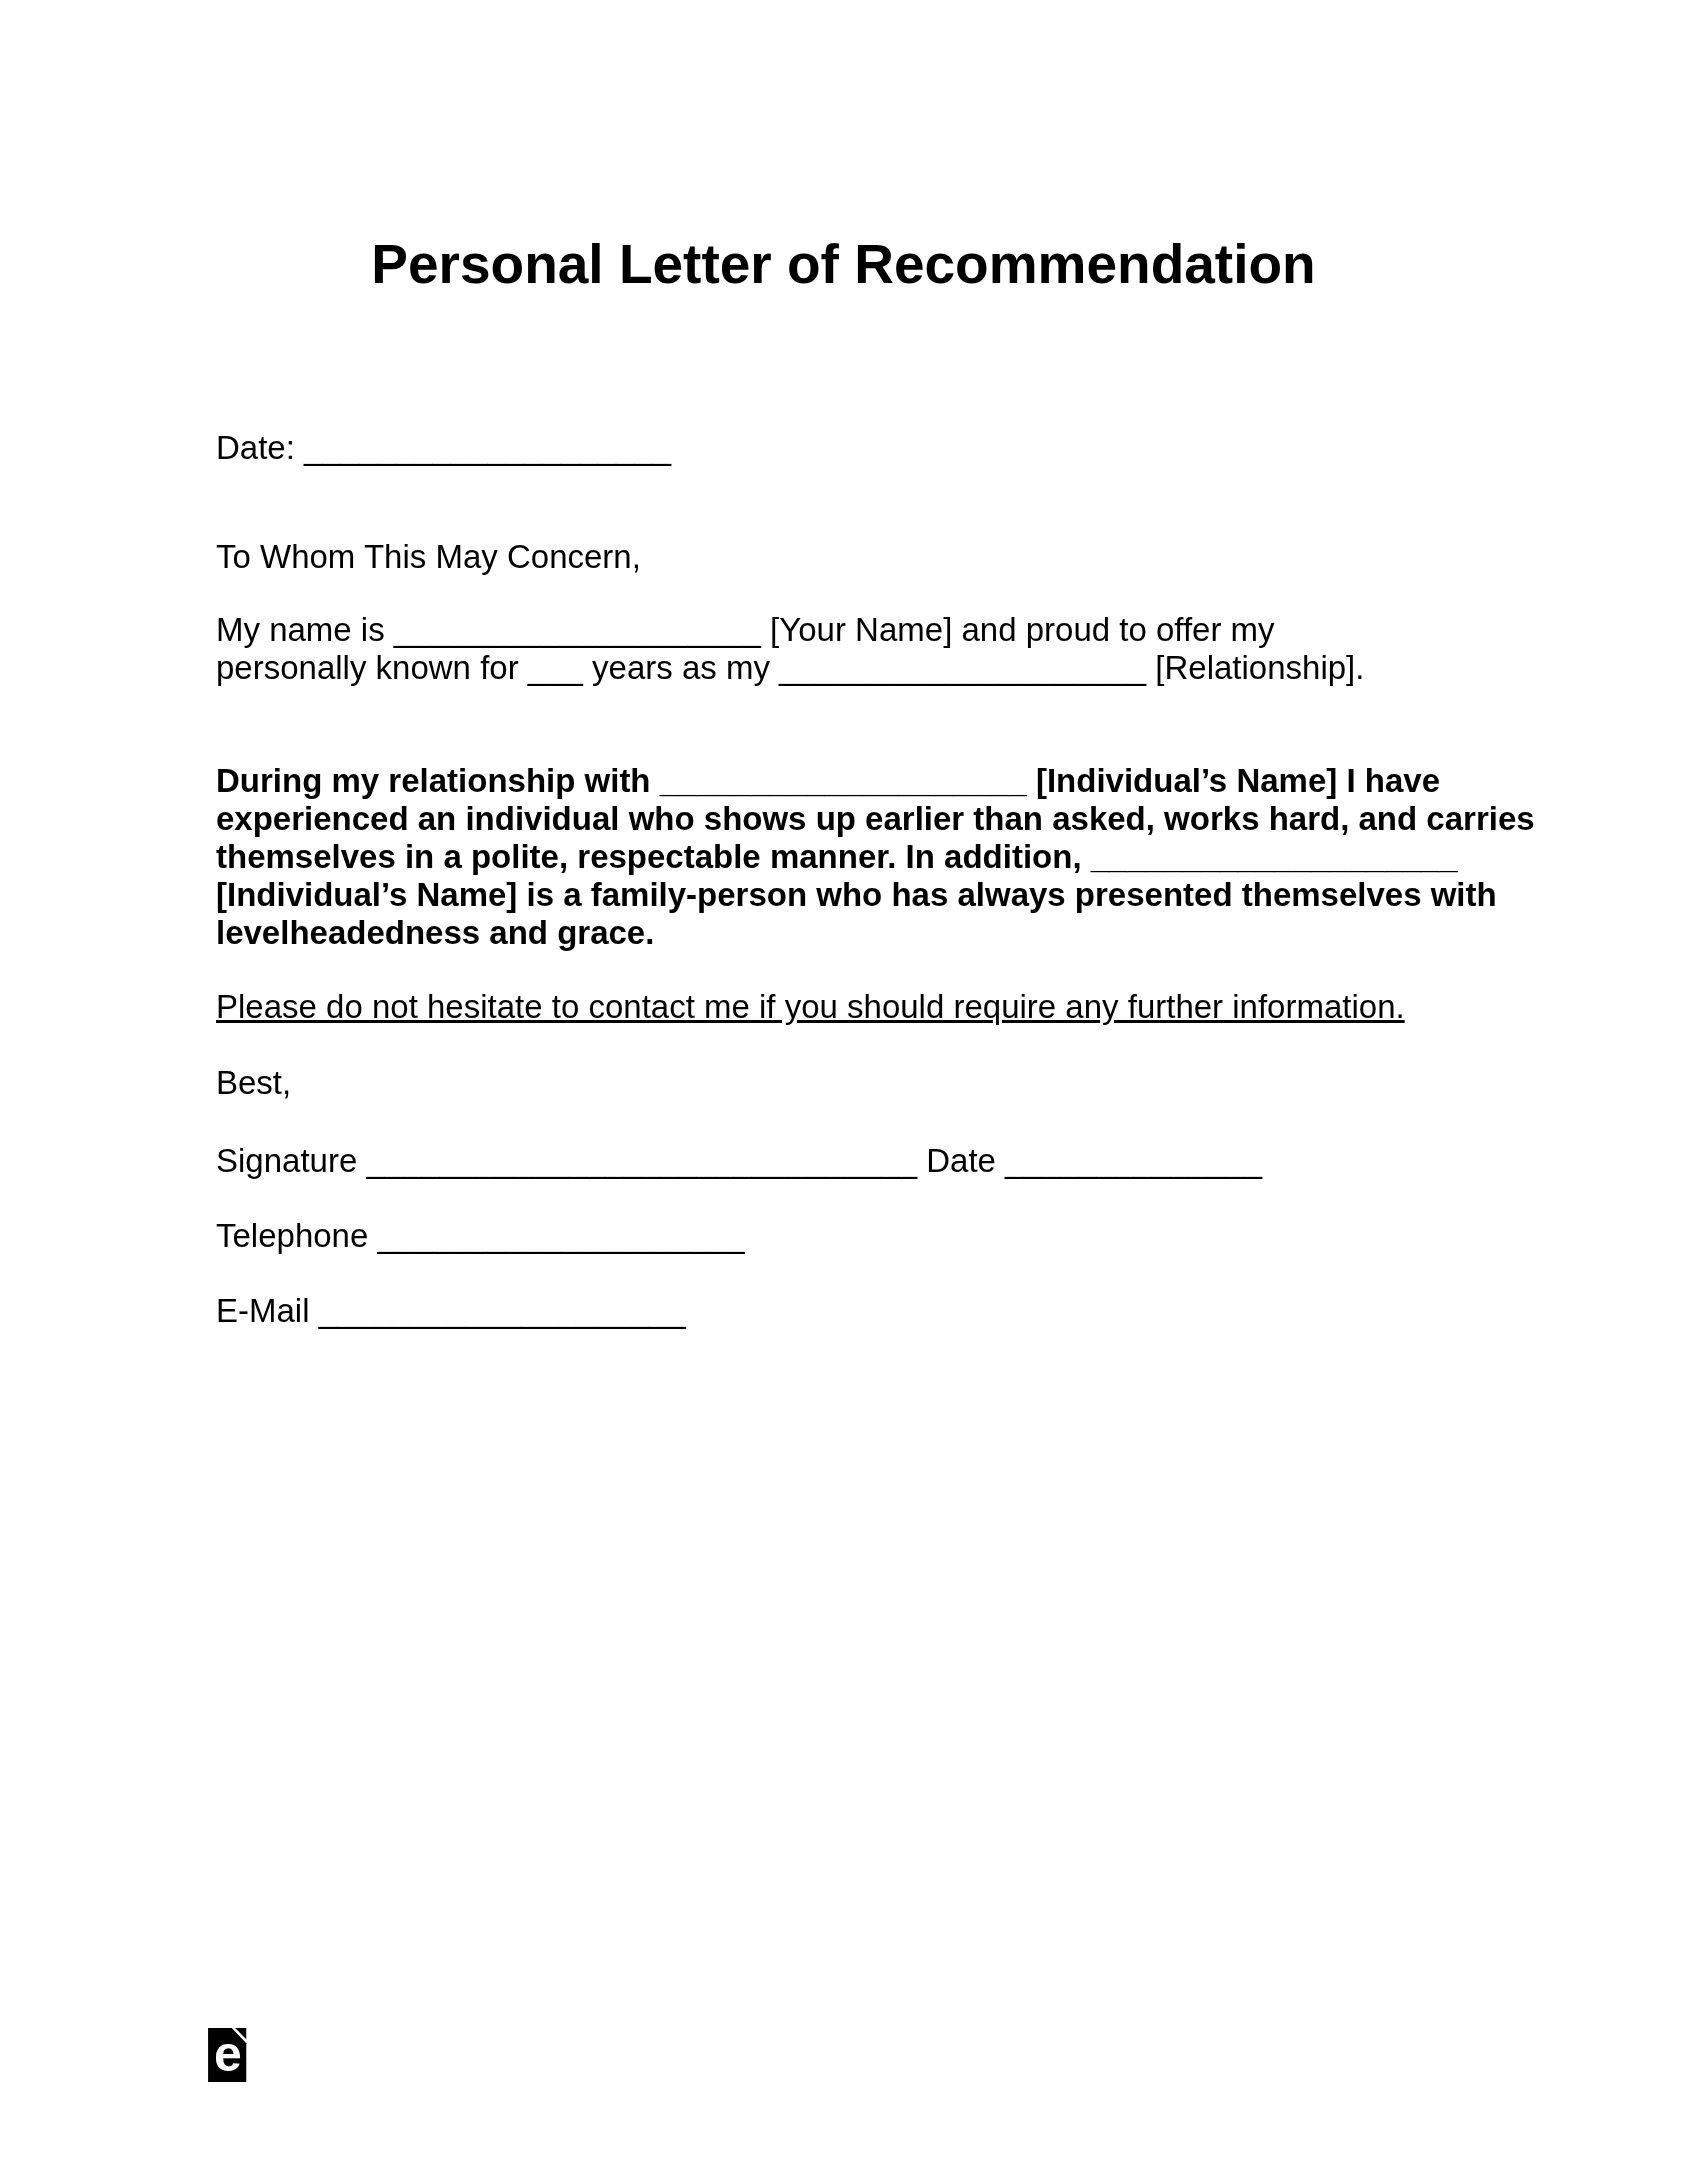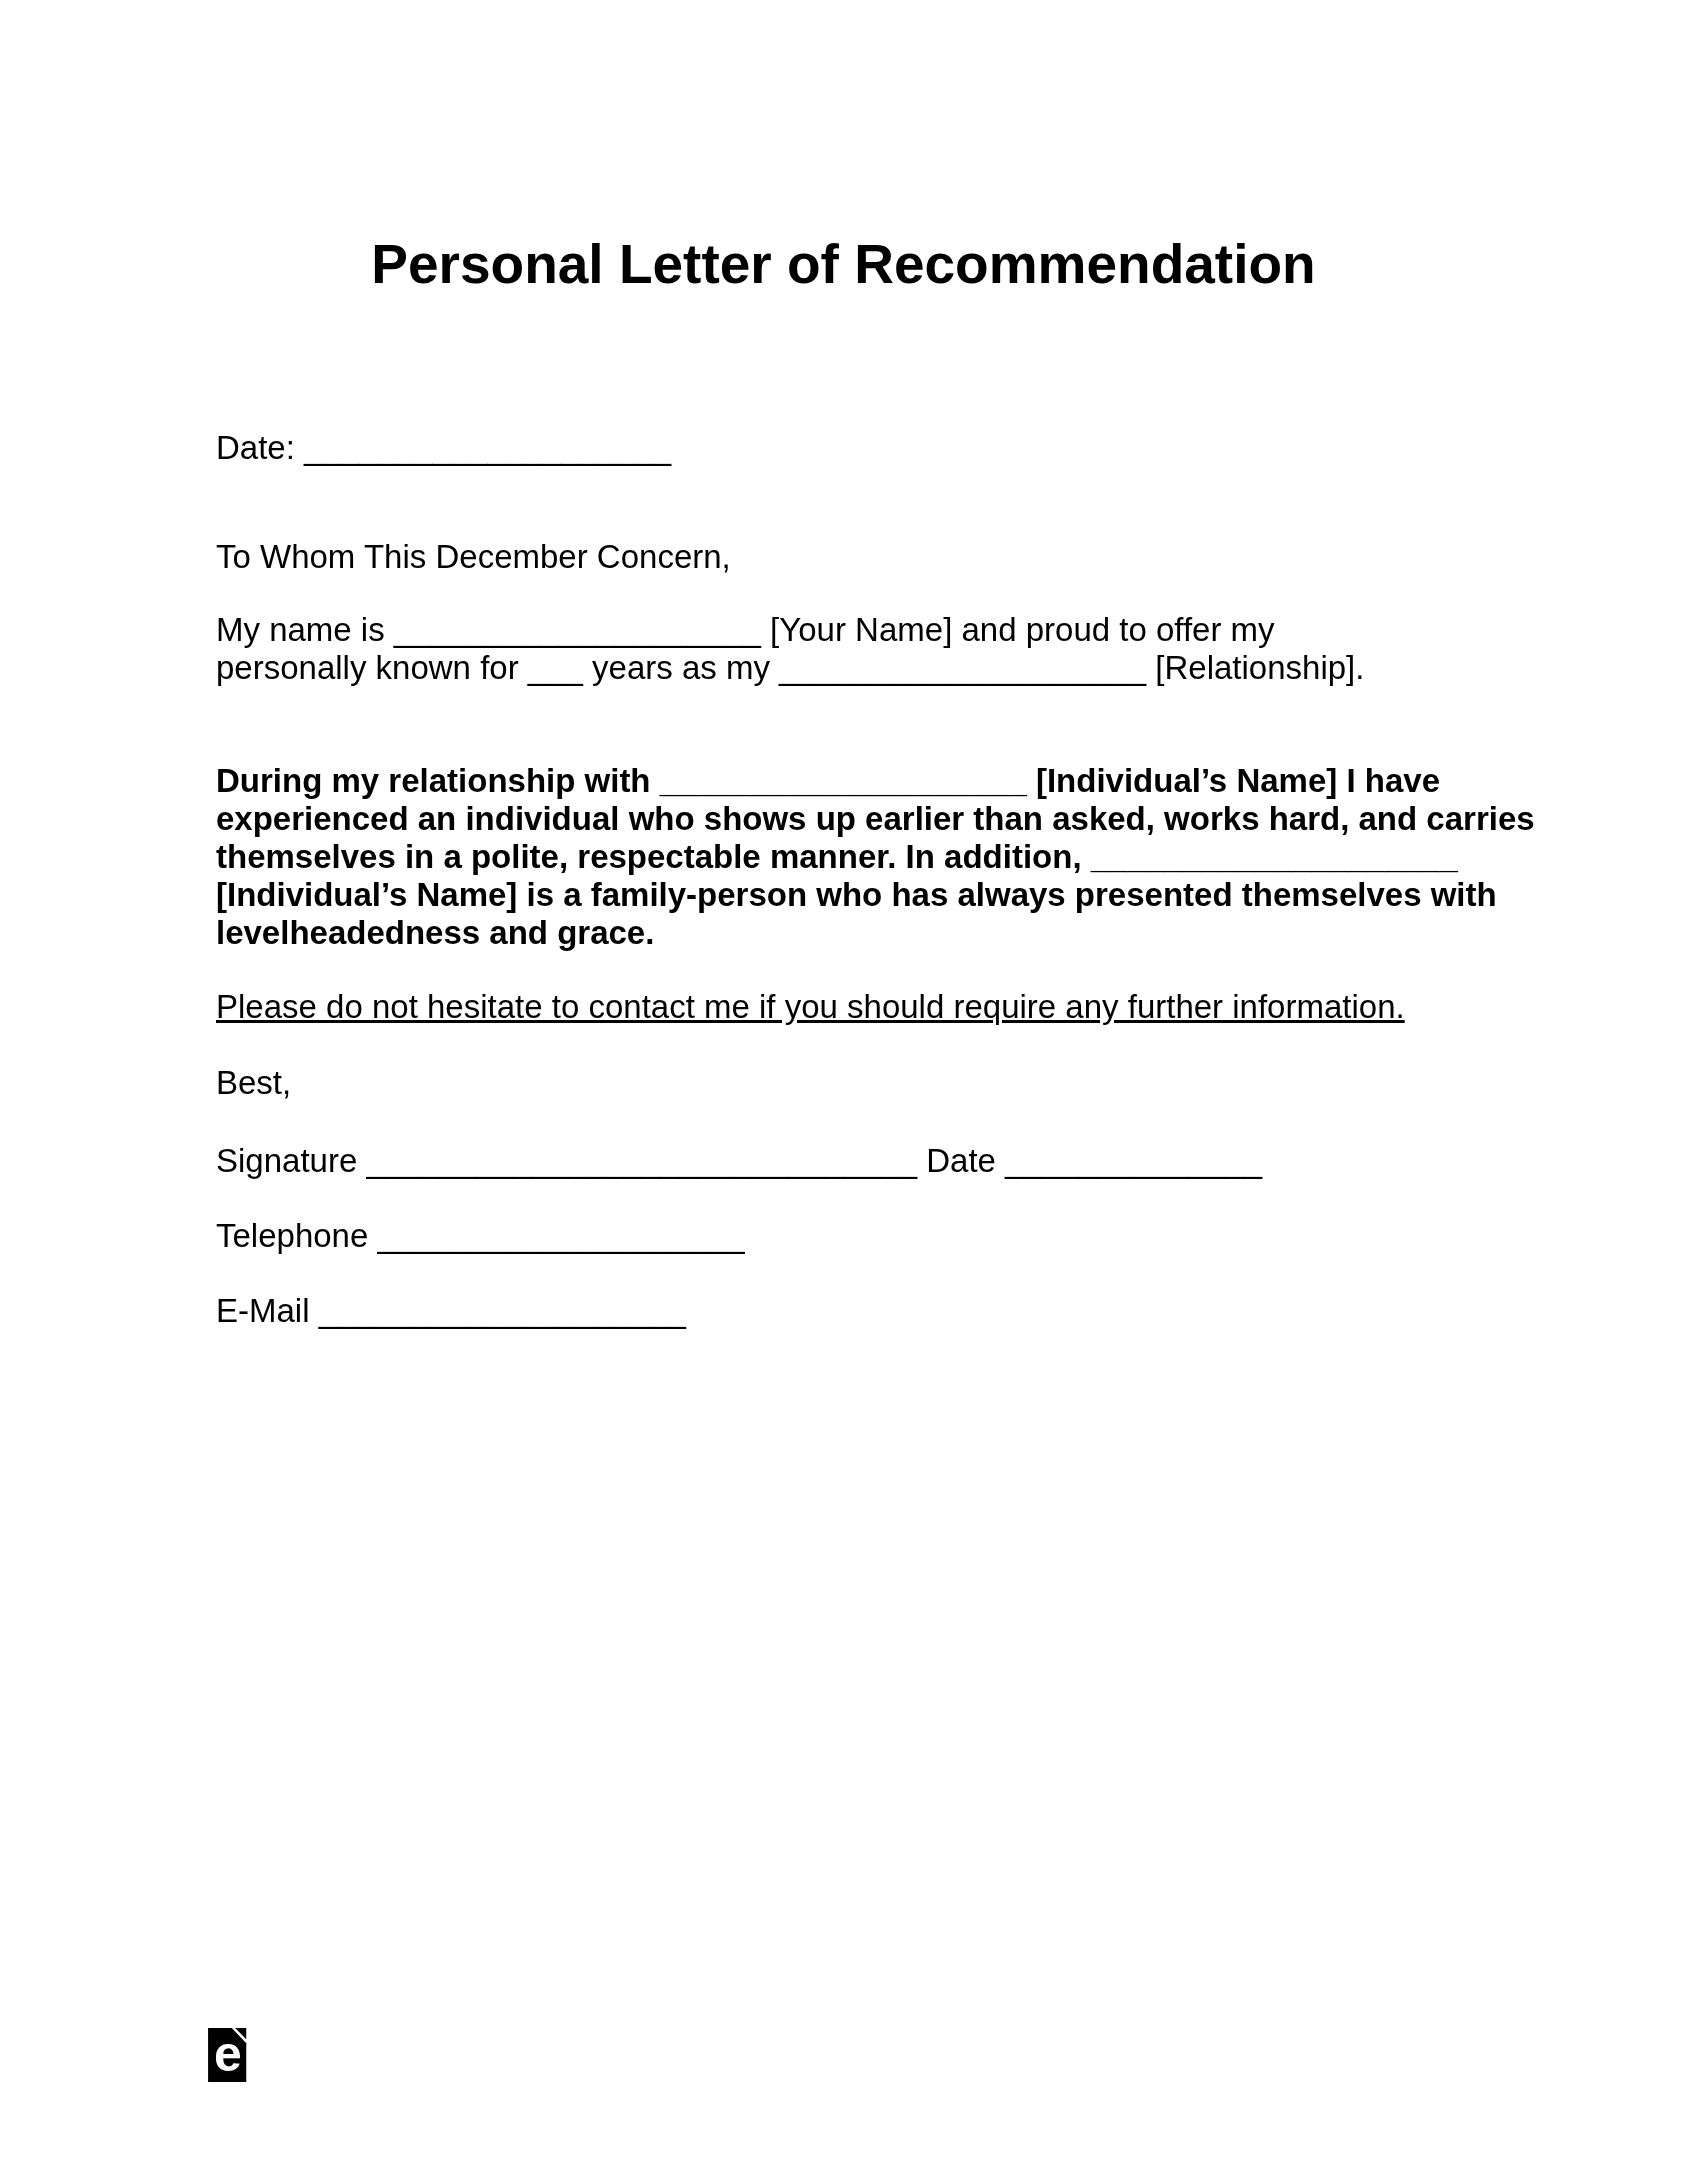--- a/index.html
+++ b/index.html
@@ -54,21 +54,21 @@
 
 <div class="page">
 
   <h1 class="doc-title">Personal Letter of Recommendation</h1>
 
   <p class="tblock pos-date">
     <span>Date:</span>
     <span>____________________</span>
   </p>
 
-  <p class="tblock pos-salute">To Whom This December Concern,</p>
+  <p class="tblock pos-salute">To Whom This May Concern,</p>
 
   <div class="tblock pos-para1">
     <div>My name is ____________________ [Your Name] and proud to offer my</div>
     <div>personally known for ___ years as my ____________________ [Relationship].</div>
   </div>
 
   <div class="tblock pos-para2">
     <div>During my relationship with ____________________ [Individual’s Name] I have</div>
     <div>experienced an individual who shows up earlier than asked, works hard, and carries</div>
     <div>themselves in a polite, respectable manner. In addition, ____________________</div>

